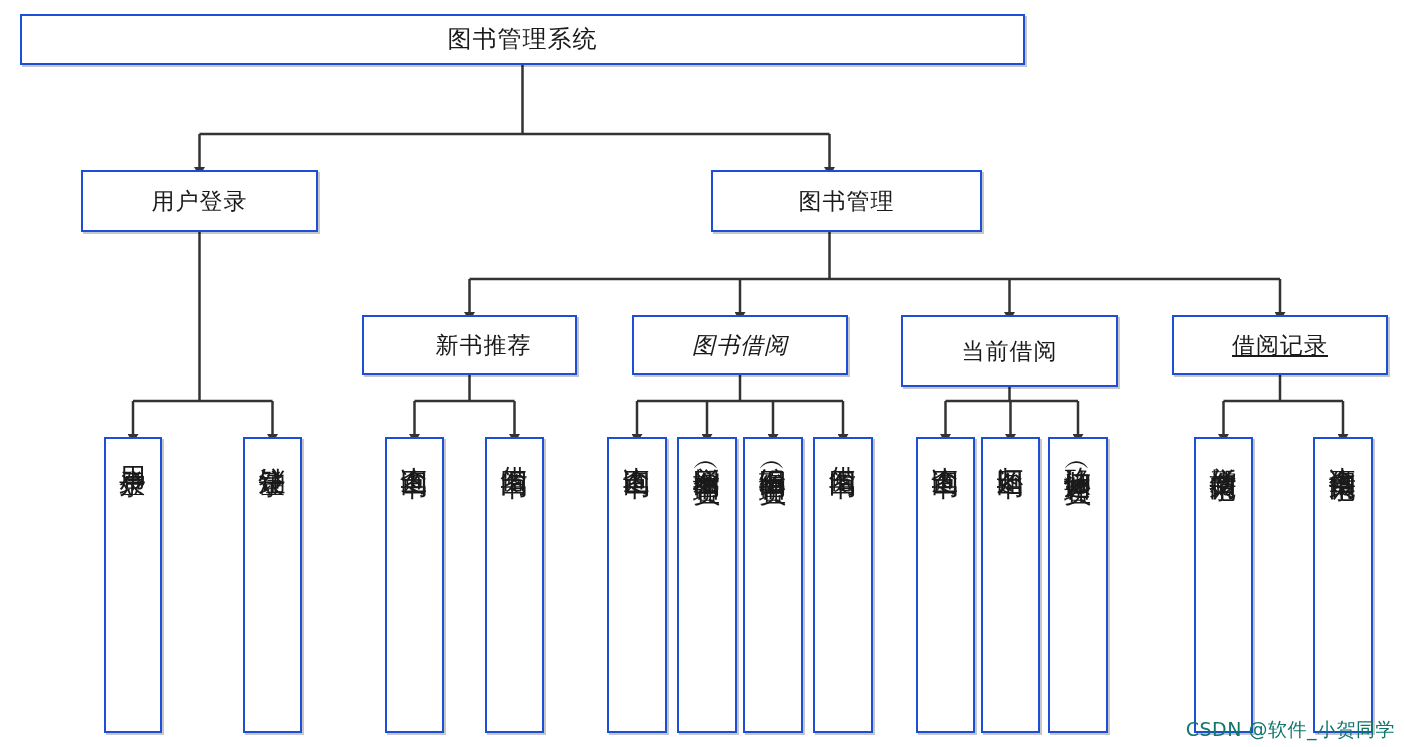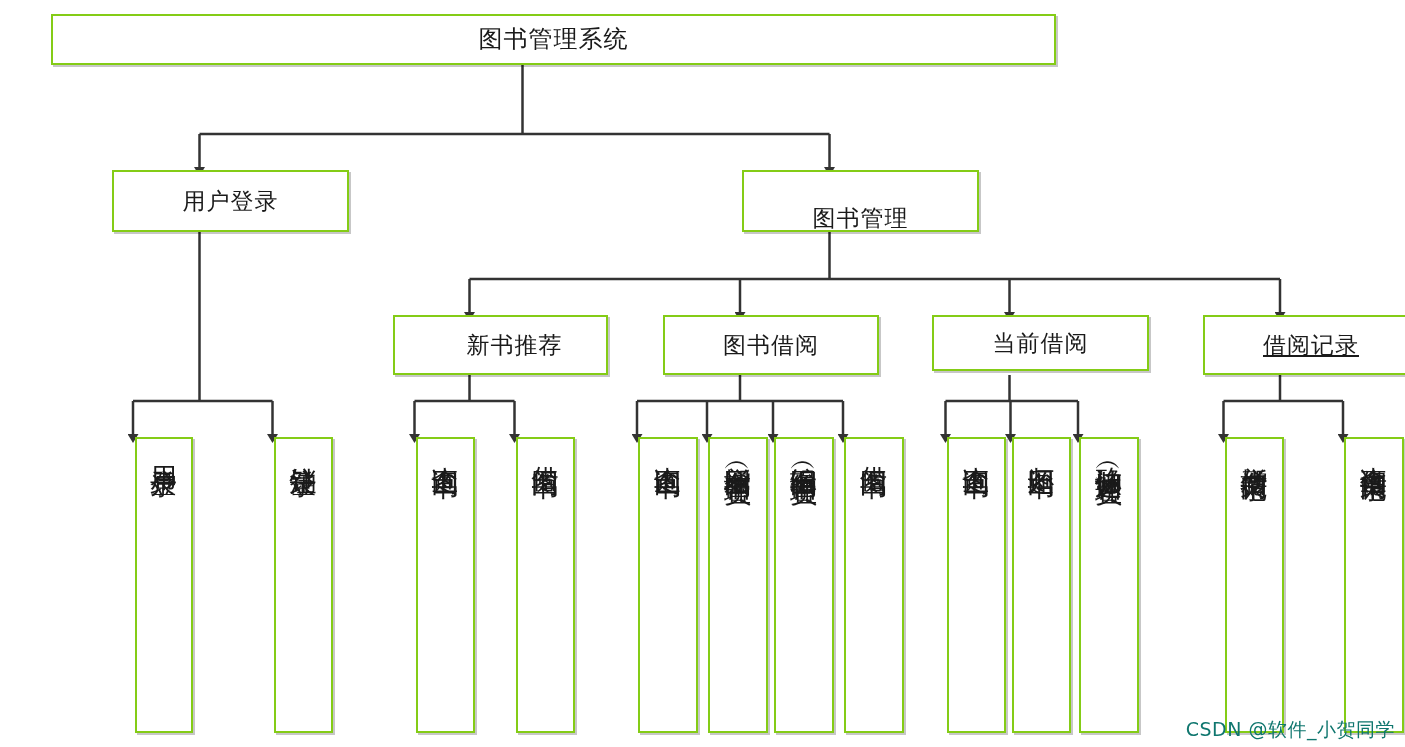--- a/index.html
+++ b/index.html
@@ -22,27 +22,26 @@
     left: 0;
     top: 0;
     width: 1405px;
     height: 747px;
     pointer-events: none;
   }
   .node {
     position: absolute;
     box-sizing: border-box;
     background: #ffffff;
-    border: 2px solid #84cc16;
+    border: 2px solid #1d4ed8;
     box-shadow: 2px 2px 0 rgba(0,0,0,0.22);
     display: flex;
     align-items: center;
     justify-content: center;
     color: #1a1a1a;
-    margin-left: 31px;
   }
   .node .label {
     display: block;
     text-align: center;
     line-height: 1.05;
     white-space: nowrap;
   }
   .node.horiz .label {
     font-size: 23px;
     letter-spacing: 1px;
@@ -118,30 +117,30 @@
       </g>
   </svg>
 
   <div id="node-layer">
       <div class="node horiz root" style="left: 20px; top: 14px; width: 1005px; height: 51px;">
         <span class="label">图书管理系统</span>
       </div>
       <div class="node horiz" style="left: 81px; top: 170px; width: 237px; height: 62px;">
         <span class="label">用户登录</span>
       </div>
-      <div class="node horiz" style="left: 711px; top: 170px; width: 237px; height: 62px; align-items: flex-end;">
+      <div class="node horiz" style="left: 711px; top: 170px; width: 271px; height: 62px;">
         <span class="label">图书管理</span>
       </div>
       <div class="node horiz" style="left: 362px; top: 315px; width: 215px; height: 60px; padding-left: 28px;">
         <span class="label">新书推荐</span>
       </div>
-      <div class="node horiz" style="left: 632px; top: 315px; width: 216px; height: 60px;">
+      <div class="node horiz" style="left: 632px; top: 315px; width: 216px; height: 60px; font-style: italic;">
         <span class="label">图书借阅</span>
       </div>
-      <div class="node horiz" style="left: 901px; top: 315px; width: 217px; height: 56px;">
+      <div class="node horiz" style="left: 901px; top: 315px; width: 217px; height: 72px;">
         <span class="label">当前借阅</span>
       </div>
       <div class="node horiz" style="left: 1172px; top: 315px; width: 216px; height: 60px; text-decoration: underline;">
         <span class="label">借阅记录</span>
       </div>
       <div class="node vert" style="left: 104px; top: 437px; width: 58px; height: 296px;">
         <span class="label">用户登录</span>
       </div>
       <div class="node vert" style="left: 243px; top: 437px; width: 59px; height: 296px;">
         <span class="label">注销登录</span>

